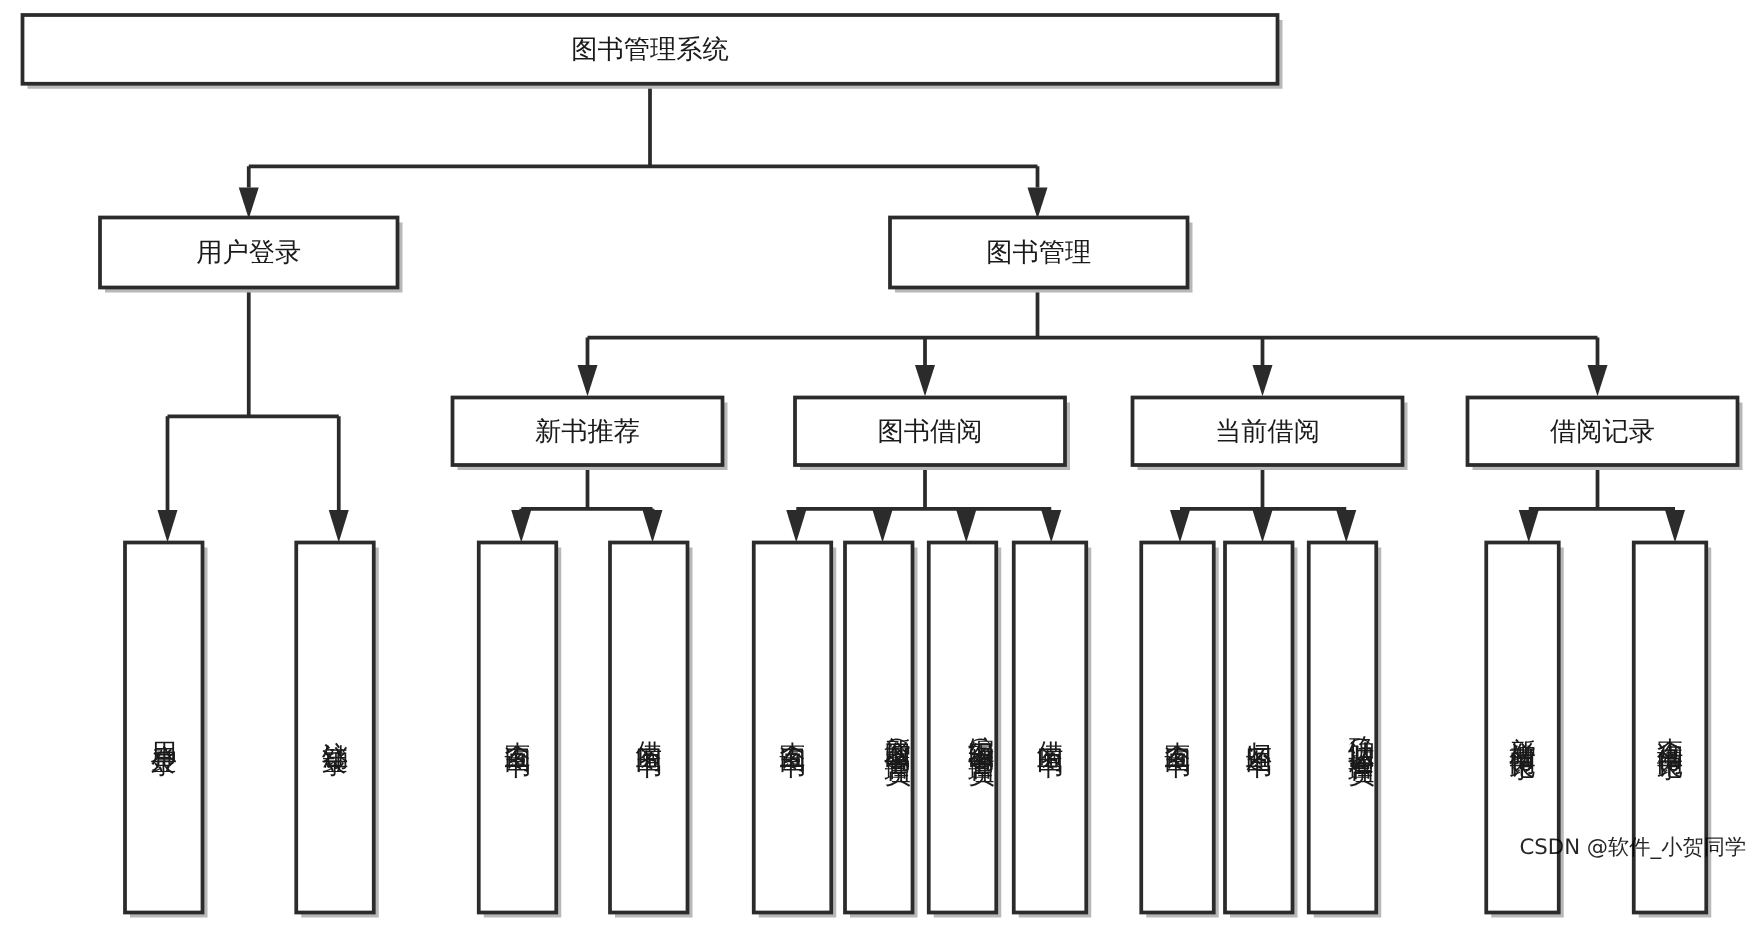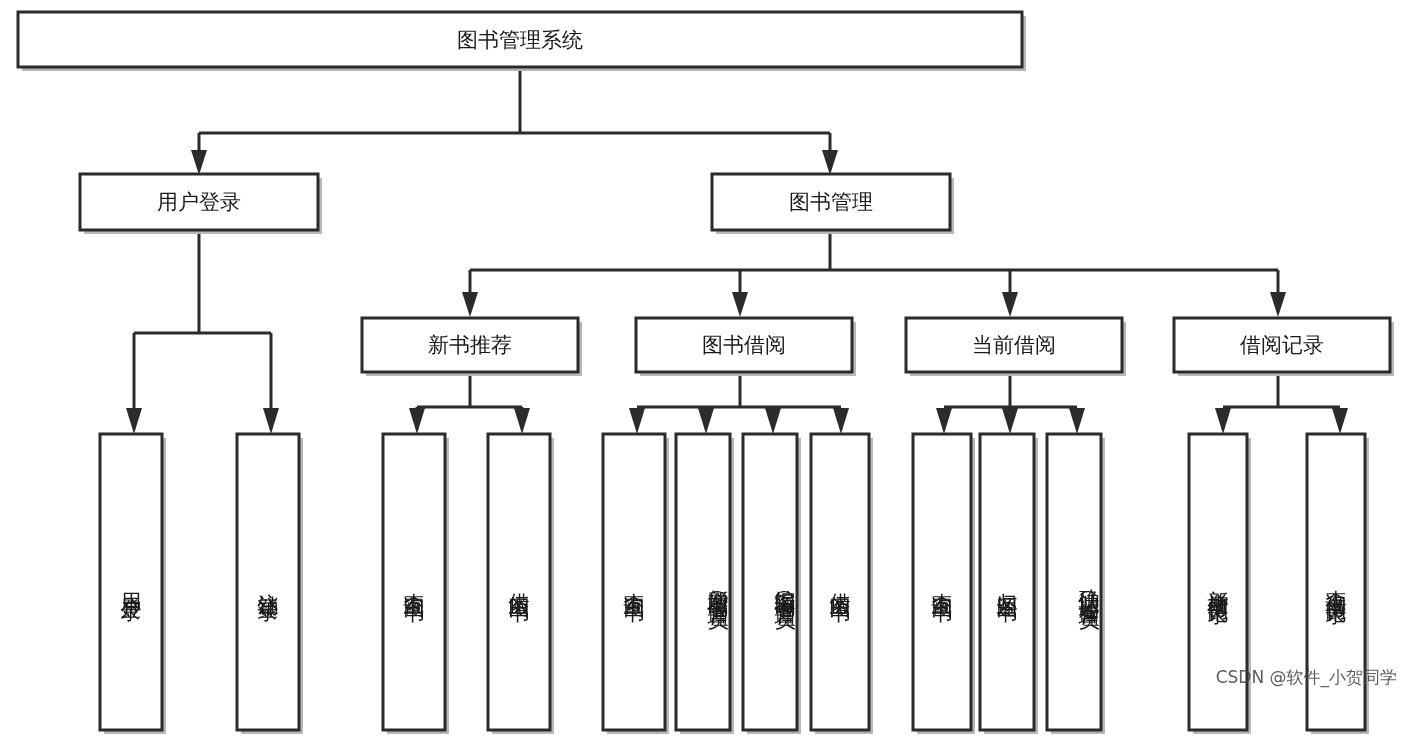--- a/index.html
+++ b/index.html
@@ -64,21 +64,21 @@
     color: #1a1a1a;
     white-space: nowrap;
     pointer-events: none;
   }
   .watermark {
     position: absolute;
     right: 8px;
     bottom: 4px;
     font-family: "DejaVu Sans", "Liberation Sans", sans-serif;
     font-size: 17px;
-    color: #404040;
+    color: #000000;
     opacity: 0.85;
     white-space: nowrap;
   }
 </style>
 </head>
 <body>
 
 <div id="diagram-root">
 
   <svg class="canvas" viewBox="0 0 1405 747">

